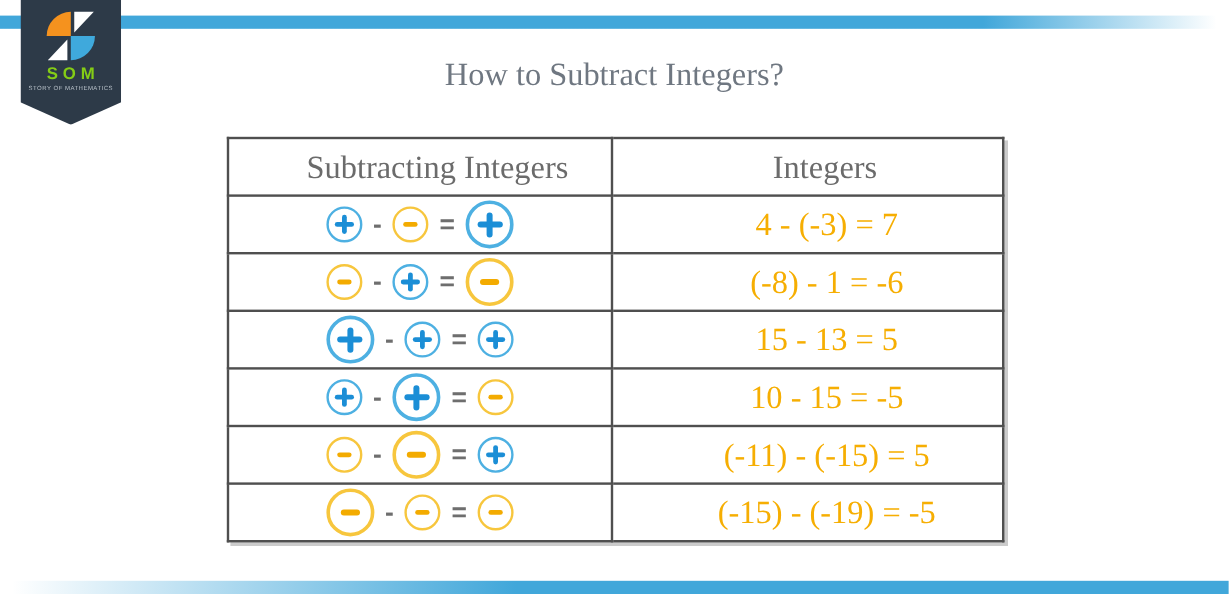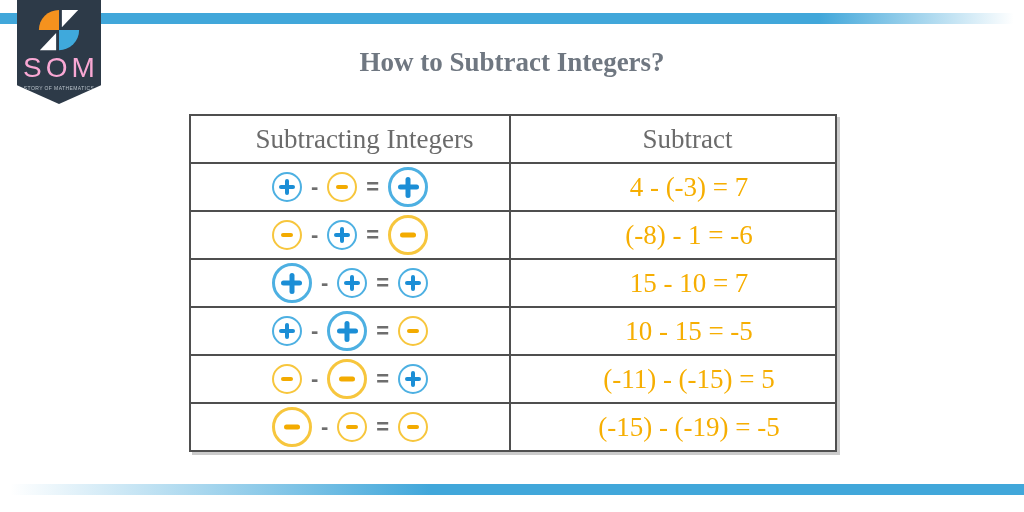--- a/index.html
+++ b/index.html
@@ -11,28 +11,28 @@
     background:linear-gradient(to right, var(--accent_blue,#41a7da) 0%, var(--accent_blue,#41a7da) 80%, rgba(255,255,255,0) 99%); }
   .bottom-bar { position:absolute; left:0; top:484px; width:1024px; height:11px;
     background:linear-gradient(to right, rgba(255,255,255,0) 1%, var(--accent_blue,#41a7da) 42%, var(--accent_blue,#41a7da) 100%); }
 
   
   .logo { position:absolute; left:17px; top:0; width:84px; height:104px; z-index:3;
     background:var(--logo_navy,#2d3a48);
     clip-path:polygon(0 0, 100% 0, 100% 82%, 50% 100%, 0 82%);
     display:flex; flex-direction:column; align-items:center; }
   .logo svg { margin-top:7px; display:block; }
-  .logo-text { color:#f9a8d4; font-family:"Liberation Sans", sans-serif; font-weight:normal;
-    font-size:28px; letter-spacing:4px; padding-left:4px; line-height:1; margin-top:1px; }
+  .logo-text { color:#84cc16; font-family:"Liberation Sans", sans-serif; font-weight:bold;
+    font-size:14px; letter-spacing:4px; padding-left:4px; line-height:1; margin-top:1px; }
   .logo-subtext { color:#b9c2ca; font-family:"Liberation Sans", sans-serif;
     font-size:5px; letter-spacing:0.4px; margin-top:3px; white-space:nowrap; }
 
   
   .title { position:absolute; left:0; top:47px; width:1024px; text-align:center;
-    font-weight:bold; font-size:27px; color:var(--title_text,#6f7781); }
+    font-weight:normal; font-size:27px; color:var(--title_text,#6f7781); }
 
   
   .rules-table { position:absolute; left:189px; top:114px; width:646px;
     border-collapse:collapse; table-layout:fixed;
     box-shadow:3px 3px 0 rgba(140,140,140,0.45); }
   .rules-table th, .rules-table td { border:2px solid var(--table_border,#4f4f4f); height:48px;
     text-align:center; vertical-align:middle; background:#fff; }
   .rules-table col.c1 { width:320px; }
   .rules-table col.c2 { width:326px; }
   .rules-table th { font-weight:normal; font-size:27px; color:var(--header_text,#6b6b6b);padding-left:29px; }
@@ -79,21 +79,21 @@
   <h1 class="title">How to Subtract Integers?</h1>
 
   <table class="rules-table">
     <colgroup>
         <col class="c1">
         <col class="c2">
       </colgroup>
     <thead>
       <tr>
         <th>Subtracting Integers</th>
-        <th>Subtract</th>
+        <th>Integers</th>
       </tr>
     </thead>
     <tbody>
         <tr>
           <td>
             <div class="sym-wrap">
               <span class="circle plus small">
                 <span class="glyph plus"></span>
               </span>
               <span class="op">-</span>
@@ -135,21 +135,21 @@
               <span class="op">-</span>
               <span class="circle plus small">
                 <span class="glyph plus"></span>
               </span>
               <span class="op">=</span>
               <span class="circle plus small">
                 <span class="glyph plus"></span>
               </span>
             </div>
           </td>
-          <td class="example-cell">15 - 10 = 7</td>
+          <td class="example-cell">15 - 13 = 5</td>
         </tr>
         <tr>
           <td>
             <div class="sym-wrap">
               <span class="circle plus small">
                 <span class="glyph plus"></span>
               </span>
               <span class="op">-</span>
               <span class="circle plus large">
                 <span class="glyph plus"></span>

